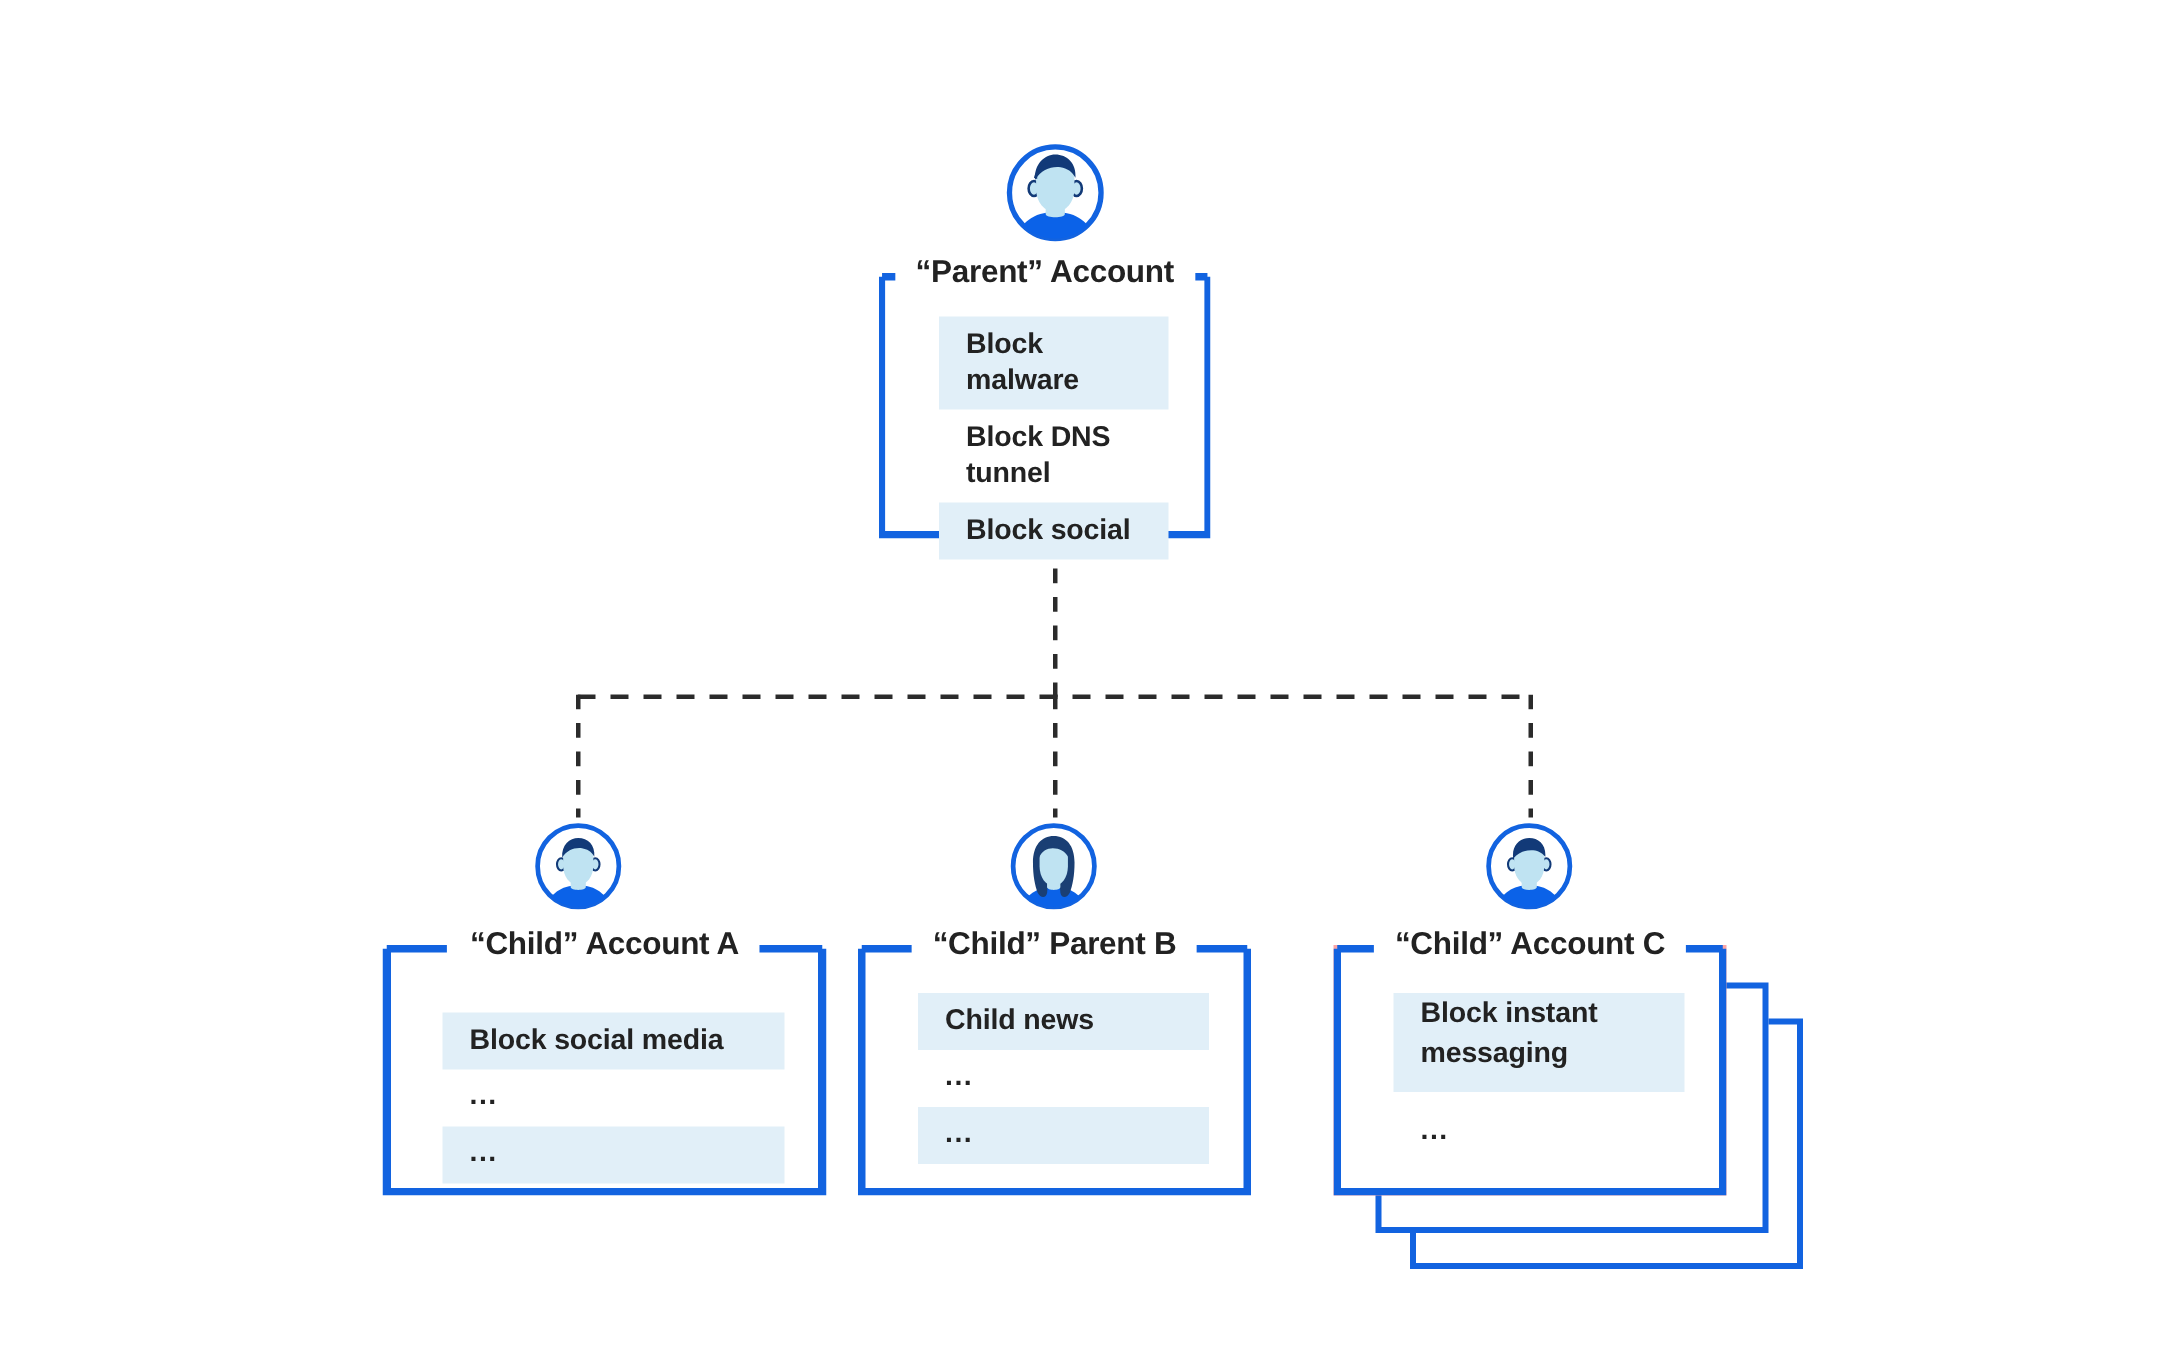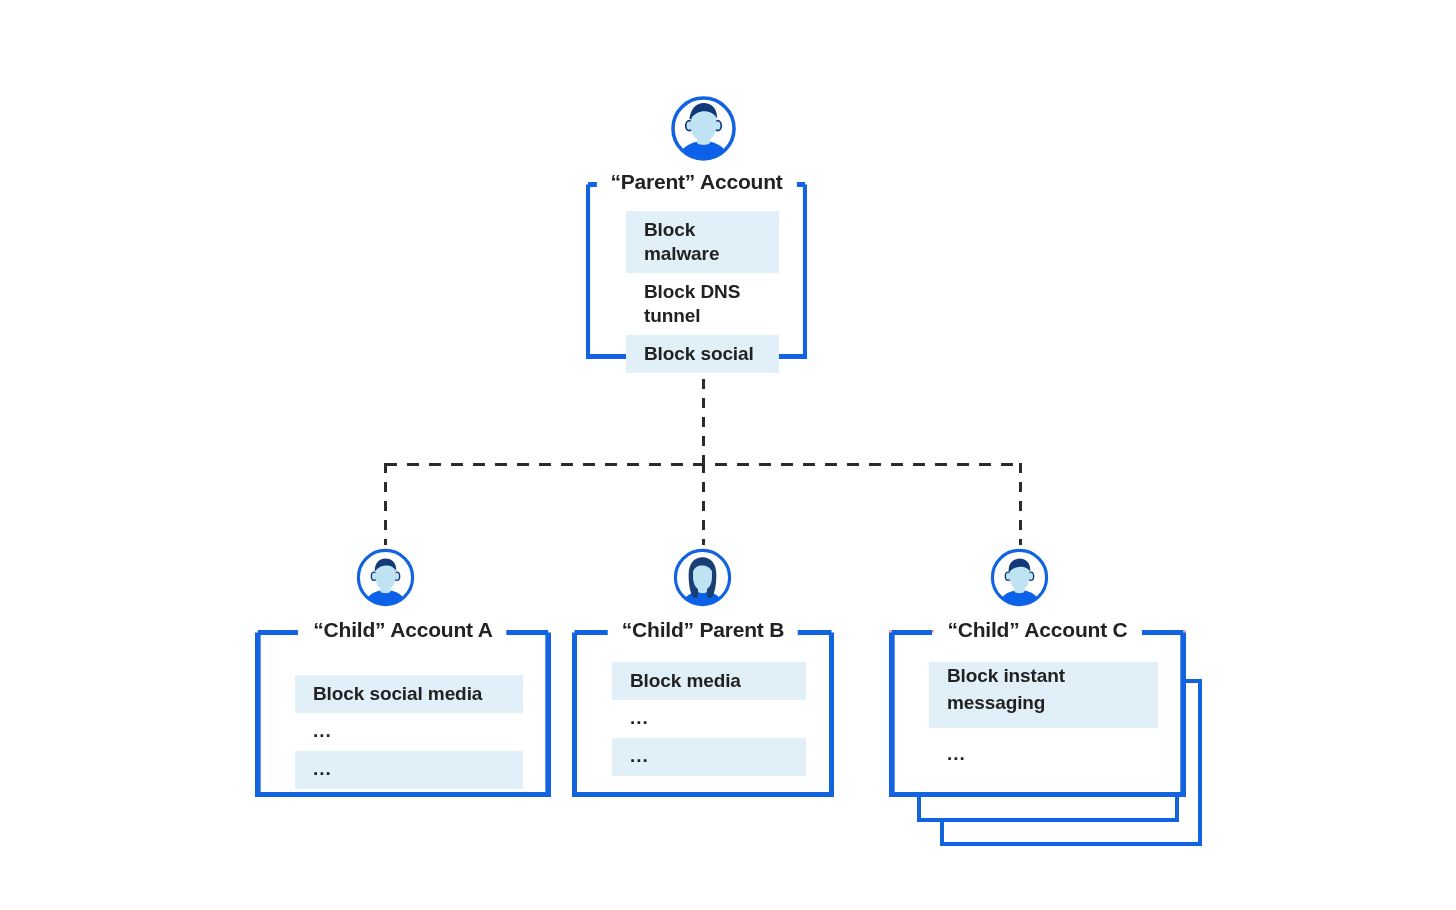--- a/index.html
+++ b/index.html
@@ -229,30 +229,30 @@
       <div class="rule-row hl ell">...</div>
     </div>
   </div>
 
   <div class="card" style="left:572px; top:630px; width:262px; height:167px;">
     <svg class="card-frame" viewBox="0 0 262 167" preserveAspectRatio="none">
       <path d="M2.5 2.5 H 38 M 222 2.5 H 259.5 M 2.5 2.5 V 164.5 H 259.5 V 2.5" fill="none" stroke="#1263e0" stroke-width="5"></path>
     </svg>
     <div class="card-title">“Child” Parent B</div>
     <div class="card-body" style="top:32px; padding:0 28px;">
-      <div class="rule-row hl">Block media</div>
+      <div class="rule-row hl">Child news</div>
       <div class="rule-row ell">...</div>
       <div class="rule-row hl ell">...</div>
     </div>
   </div>
 
   <div class="stack-card" style="left:940px; top:679px; width:262px; height:167px;"></div>
   <div class="stack-card" style="left:917px; top:655px; width:262px; height:167px;"></div>
 
-  <div class="card" style="left:889px; top:630px; width:297px; height:167px; background:#fca5a5;">
+  <div class="card" style="left:889px; top:630px; width:262px; height:167px; background:#fca5a5;">
     <svg class="card-frame" viewBox="0 0 262 167" preserveAspectRatio="none">
       <rect x="2.5" y="2.5" width="257" height="162" fill="#ffffff" stroke="none"></rect>
       <path d="M2.5 2.5 H 38 M 222 2.5 H 259.5 M 2.5 2.5 V 164.5 H 259.5 V 2.5" fill="none" stroke="#1263e0" stroke-width="5"></path>
     </svg>
     <div class="card-title">“Child” Account C</div>
     <div class="card-body" style="top:32px; padding:0 28px;">
       <div class="rule-row hl" style="padding-top:0; padding-bottom:12px; line-height:27px;">Block instant messaging</div>
       <div class="rule-row ell" style="padding-top:14px;">...</div>
     </div>
   </div>

